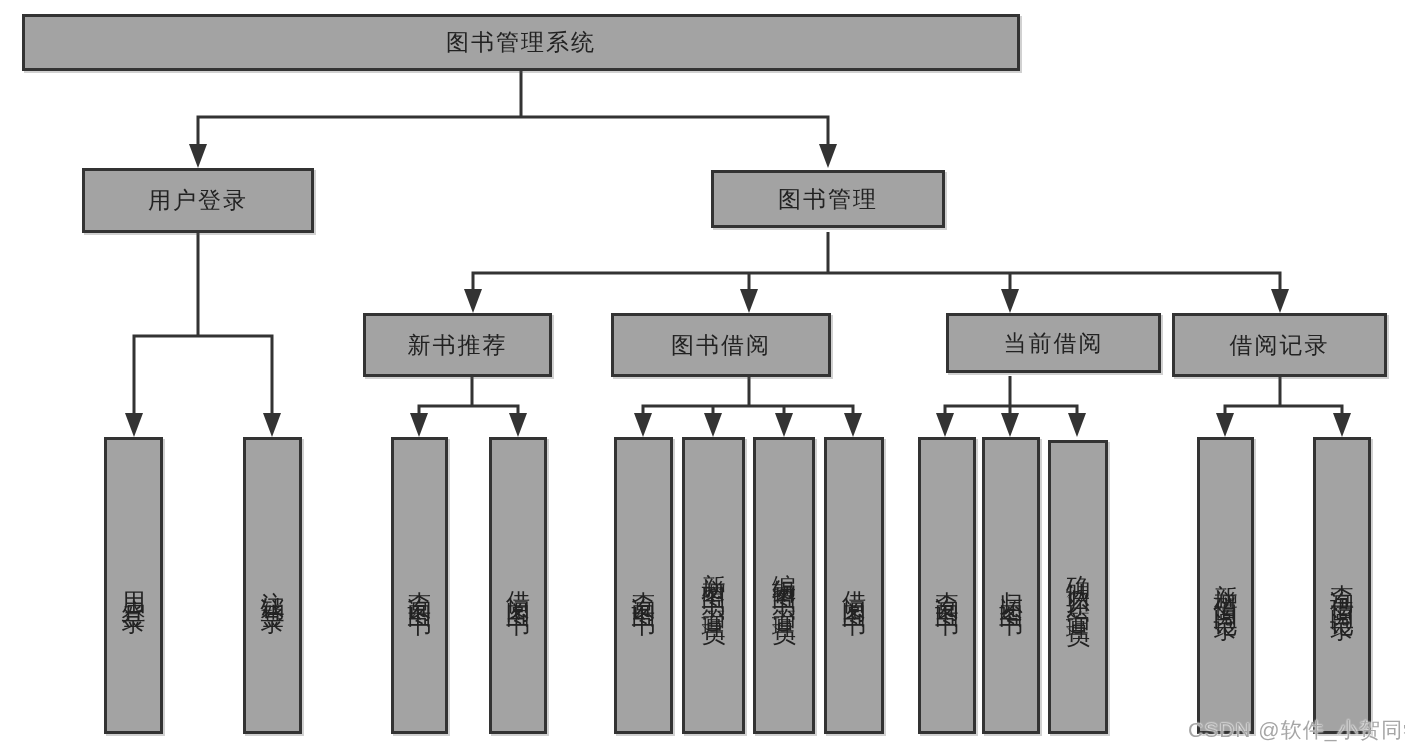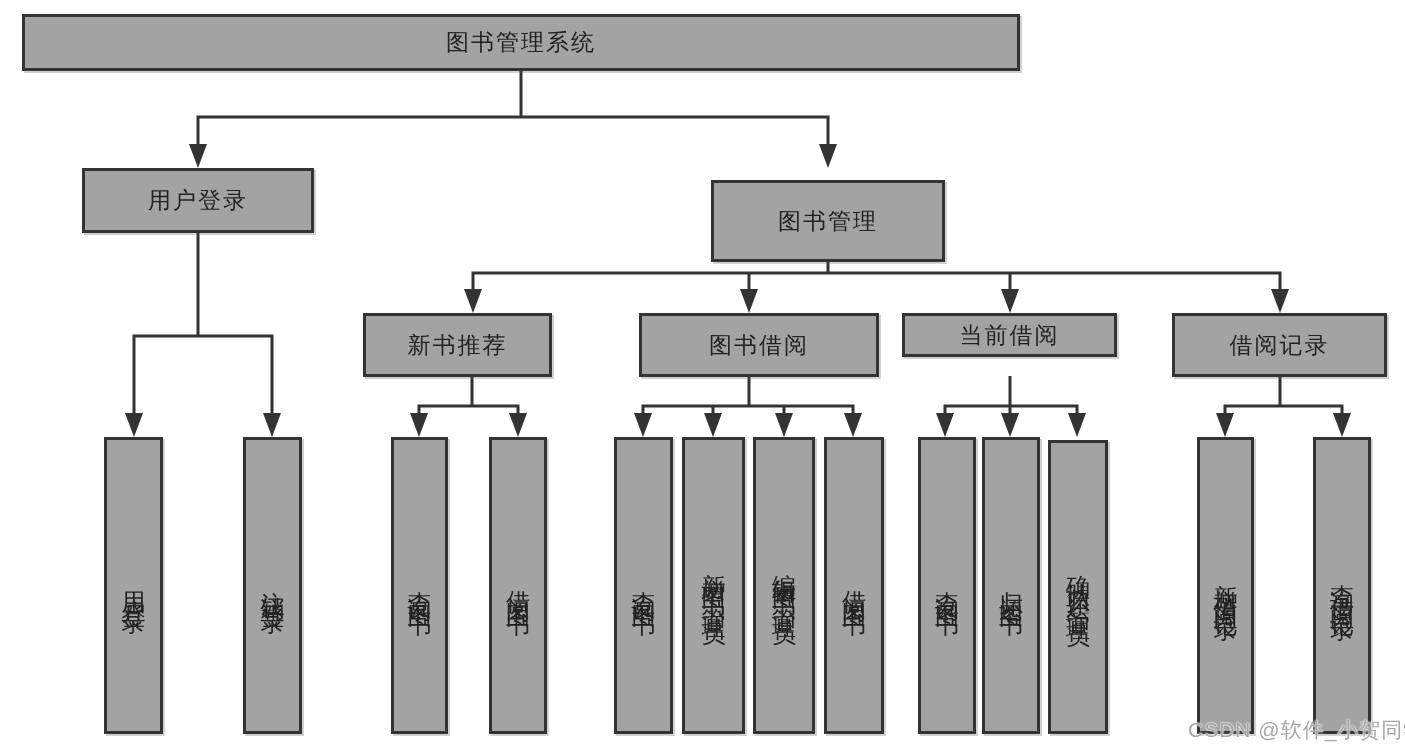--- a/index.html
+++ b/index.html
@@ -70,25 +70,25 @@
     <path class="line" d="M1010 376 V417 M945 417 V406 H1077 V417"></path>
     <path class="arrow" d="M936 413 L954 413 L945 437 Z M1001 413 L1019 413 L1010 437 Z M1068 413 L1086 413 L1077 437 Z"></path>
 
     <path class="line" d="M1280 376 V406 M1225 417 V406 H1342 V417"></path>
     <path class="arrow" d="M1216 413 L1234 413 L1225 437 Z M1333 413 L1351 413 L1342 437 Z"></path>
   </svg>
 
   <div class="node hbox" style="left:22px; top:14px; width:998px; height:57px">图书管理系统</div>
 
   <div class="node hbox" style="left:82px; top:168px; width:232px; height:65px">用户登录</div>
-  <div class="node hbox" style="left:711px; top:180px; width:234px; height:82px">图书管理</div>
+  <div class="node hbox" style="left:711px; top:170px; width:234px; height:58px">图书管理</div>
 
   <div class="node hbox" style="left:363px; top:313px; width:189px; height:64px">新书推荐</div>
-  <div class="node hbox" style="left:639px; top:313px; width:240px; height:64px">图书借阅</div>
-  <div class="node hbox" style="left:902px; top:313px; width:215px; height:44px">当前借阅</div>
+  <div class="node hbox" style="left:611px; top:313px; width:220px; height:64px">图书借阅</div>
+  <div class="node hbox" style="left:946px; top:313px; width:215px; height:60px">当前借阅</div>
   <div class="node hbox" style="left:1172px; top:313px; width:215px; height:64px">借阅记录</div>
 
   <div class="node vbox" style="left:104px; top:437px; width:59px; height:297px">
     <span class="vtext">用户登录</span>
   </div>
   <div class="node vbox" style="left:243px; top:437px; width:59px; height:297px">
     <span class="vtext">注销登录</span>
   </div>
 
   <div class="node vbox" style="left:391px; top:437px; width:57px; height:297px">

